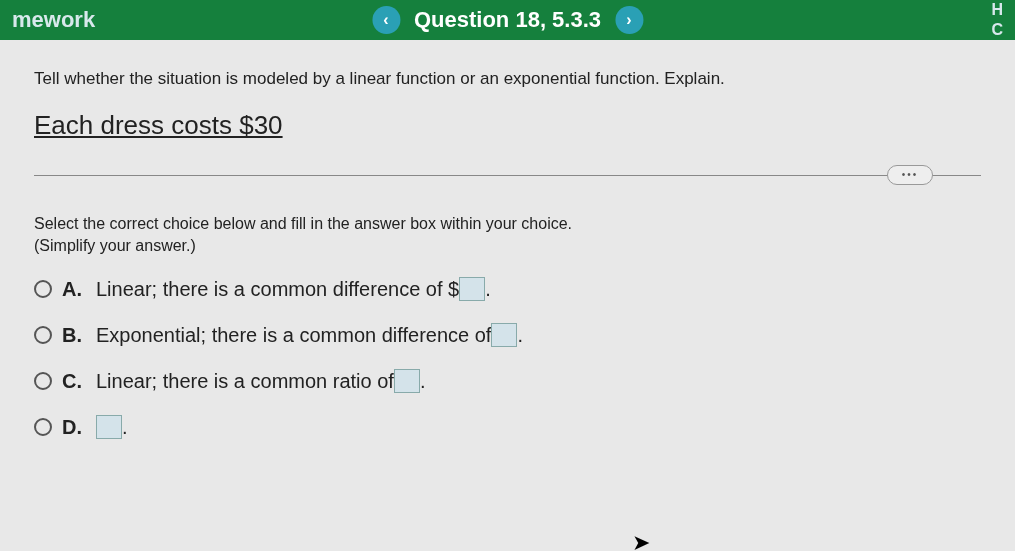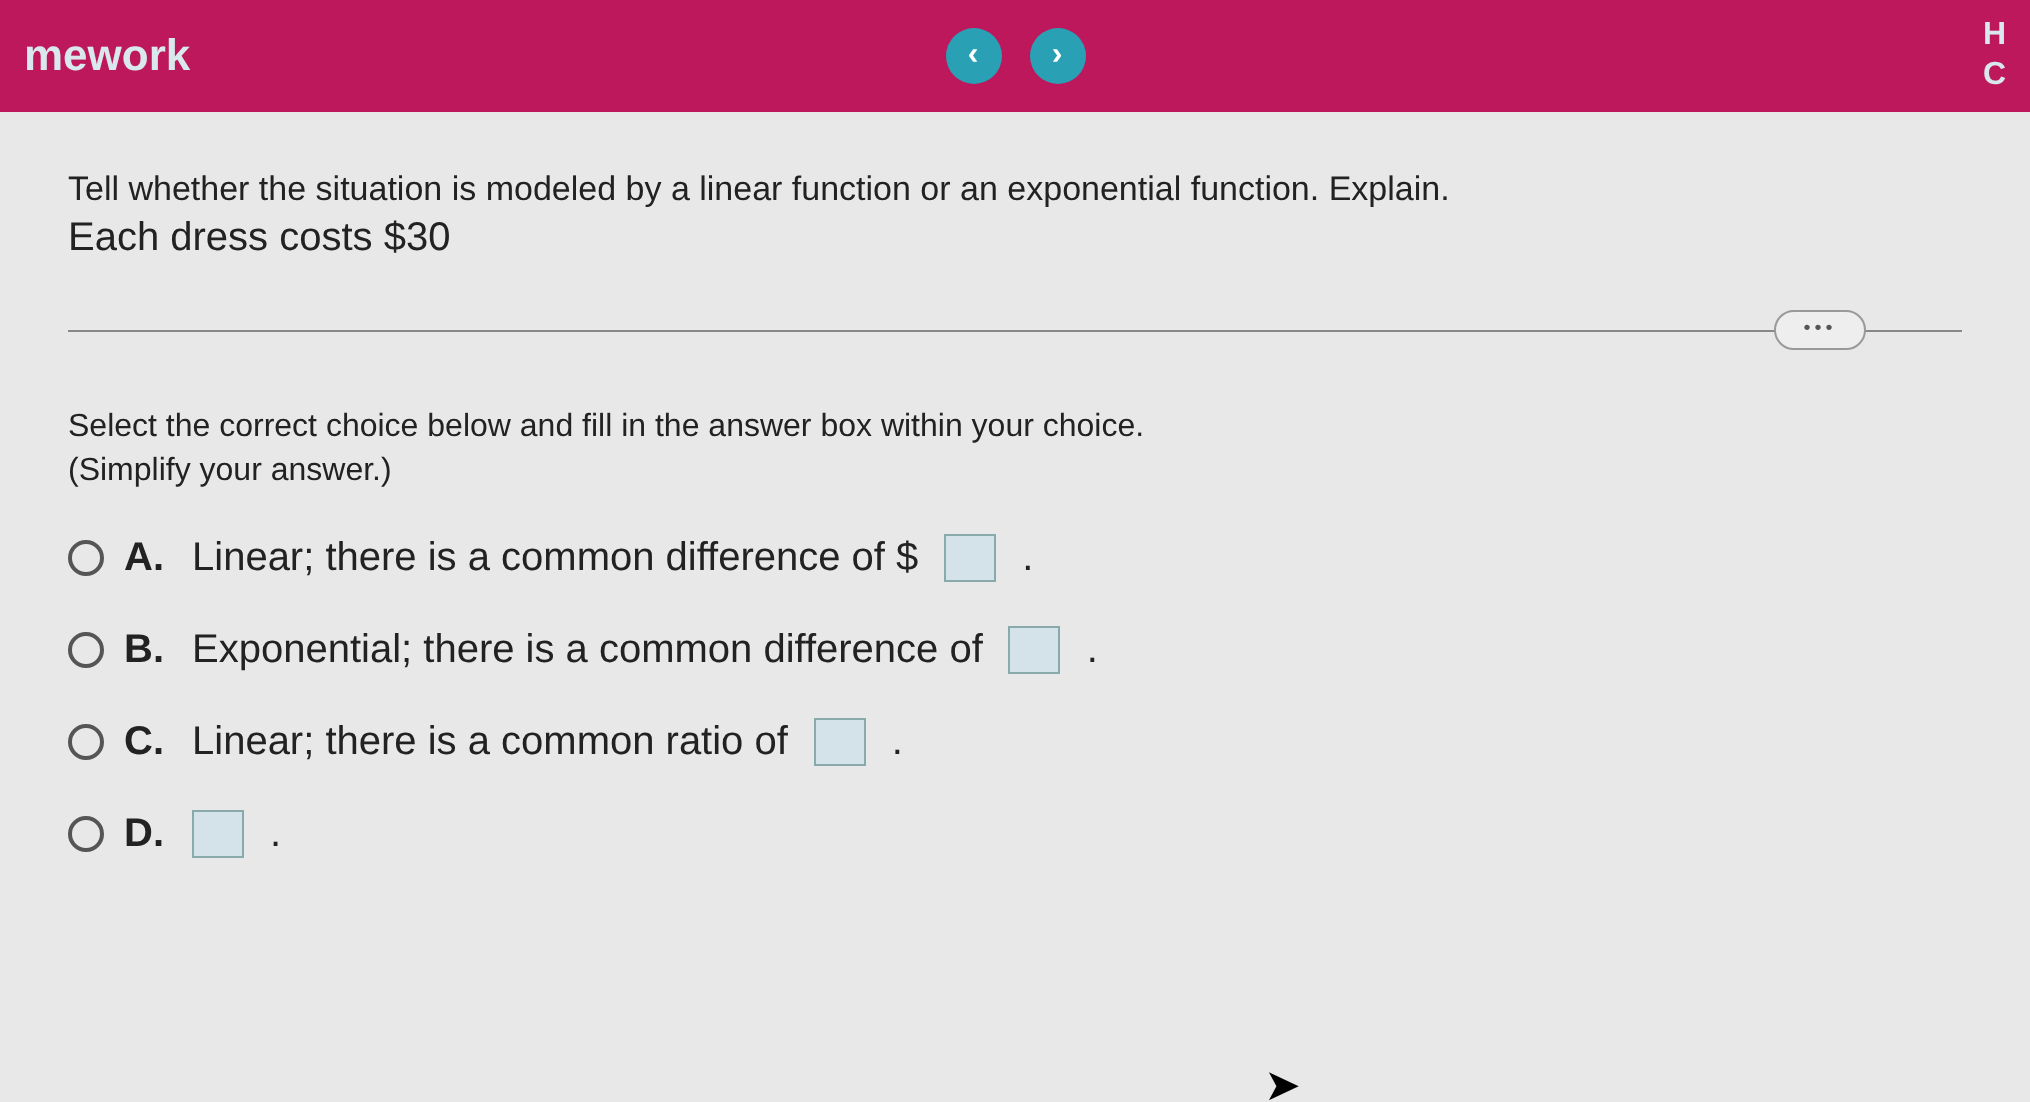--- a/index.html
+++ b/index.html
@@ -4,23 +4,23 @@
   <style>
     * { box-sizing: border-box; margin: 0; padding: 0; }
     body {
       font-family: Arial, Helvetica, sans-serif;
       background: #e8e8e8;
       width: 1015px;
       height: 551px;
       overflow: hidden;
     }
     .header {
-      background: #be185d;
+      background: #15803d;
       color: #fff;
-      height: 56px;
+      height: 40px;
       display: flex;
       align-items: center;
       padding: 0 12px;
       position: relative;
     }
     .hw-label {
       font-size: 22px;
       font-weight: 600;
       color: #d8e8ec;
     }
@@ -60,21 +60,23 @@
     }
     .content {
       padding: 26px 34px 0 34px;
       color: #222;
     }
     .prompt {
       font-size: 17px;
       line-height: 1.5;
     }
     .prompt2 {
-      font-size: 20px;
+      font-size: 26px;
+      margin-top: 18px;
+      text-decoration: underline;
     }
     .hr-wrap {
       position: relative;
       margin-top: 34px;
       height: 2px;
     }
     .hr-line {
       border: none;
       border-top: 1px solid #888;
       width: 100%;
@@ -119,21 +121,21 @@
       flex-shrink: 0;
       cursor: pointer;
     }
     .choice-letter {
       font-weight: 700;
       min-width: 24px;
     }
     .choice-text {
       display: flex;
       align-items: center;
-      gap: 13px;
+      gap: 0;
       flex-wrap: wrap;
     }
     .answer-box {
       display: inline-block;
       width: 26px;
       height: 24px;
       background: #d4e3ea;
       border: 1px solid #8aa;
       vertical-align: middle;
     }
@@ -148,20 +150,21 @@
   </style>
 </head>
 <body>
 
 <div class="header">
   <span class="hw-label">mework</span>
   <div class="q-nav">
     <div class="nav-btn">
       <span>‹</span>
     </div>
+    <span class="q-title">Question 18, 5.3.3</span>
     <div class="nav-btn">
       <span>›</span>
     </div>
   </div>
   <div class="right-icons">
     <span style="font-size:16px;font-weight:700;">H</span>
     <span style="font-size:16px;font-weight:700;">C</span>
   </div>
 </div>
 

